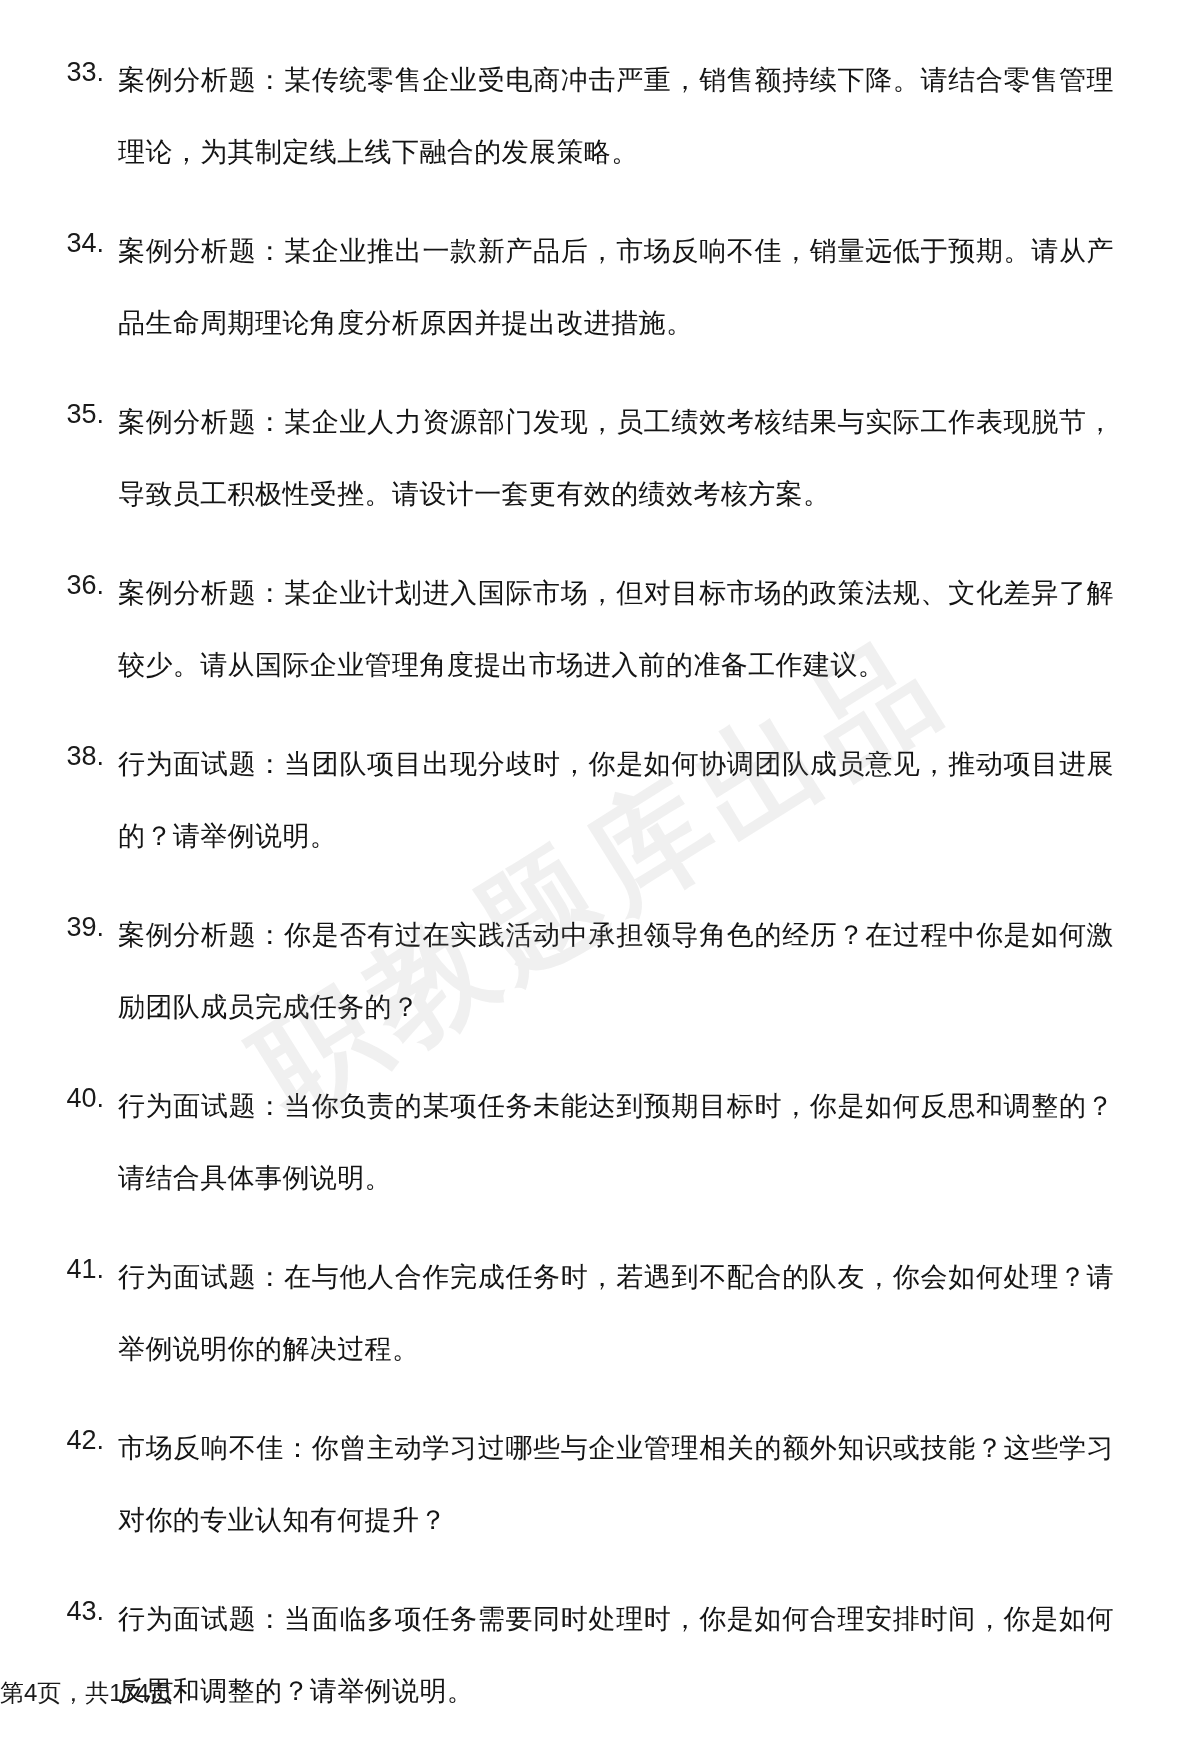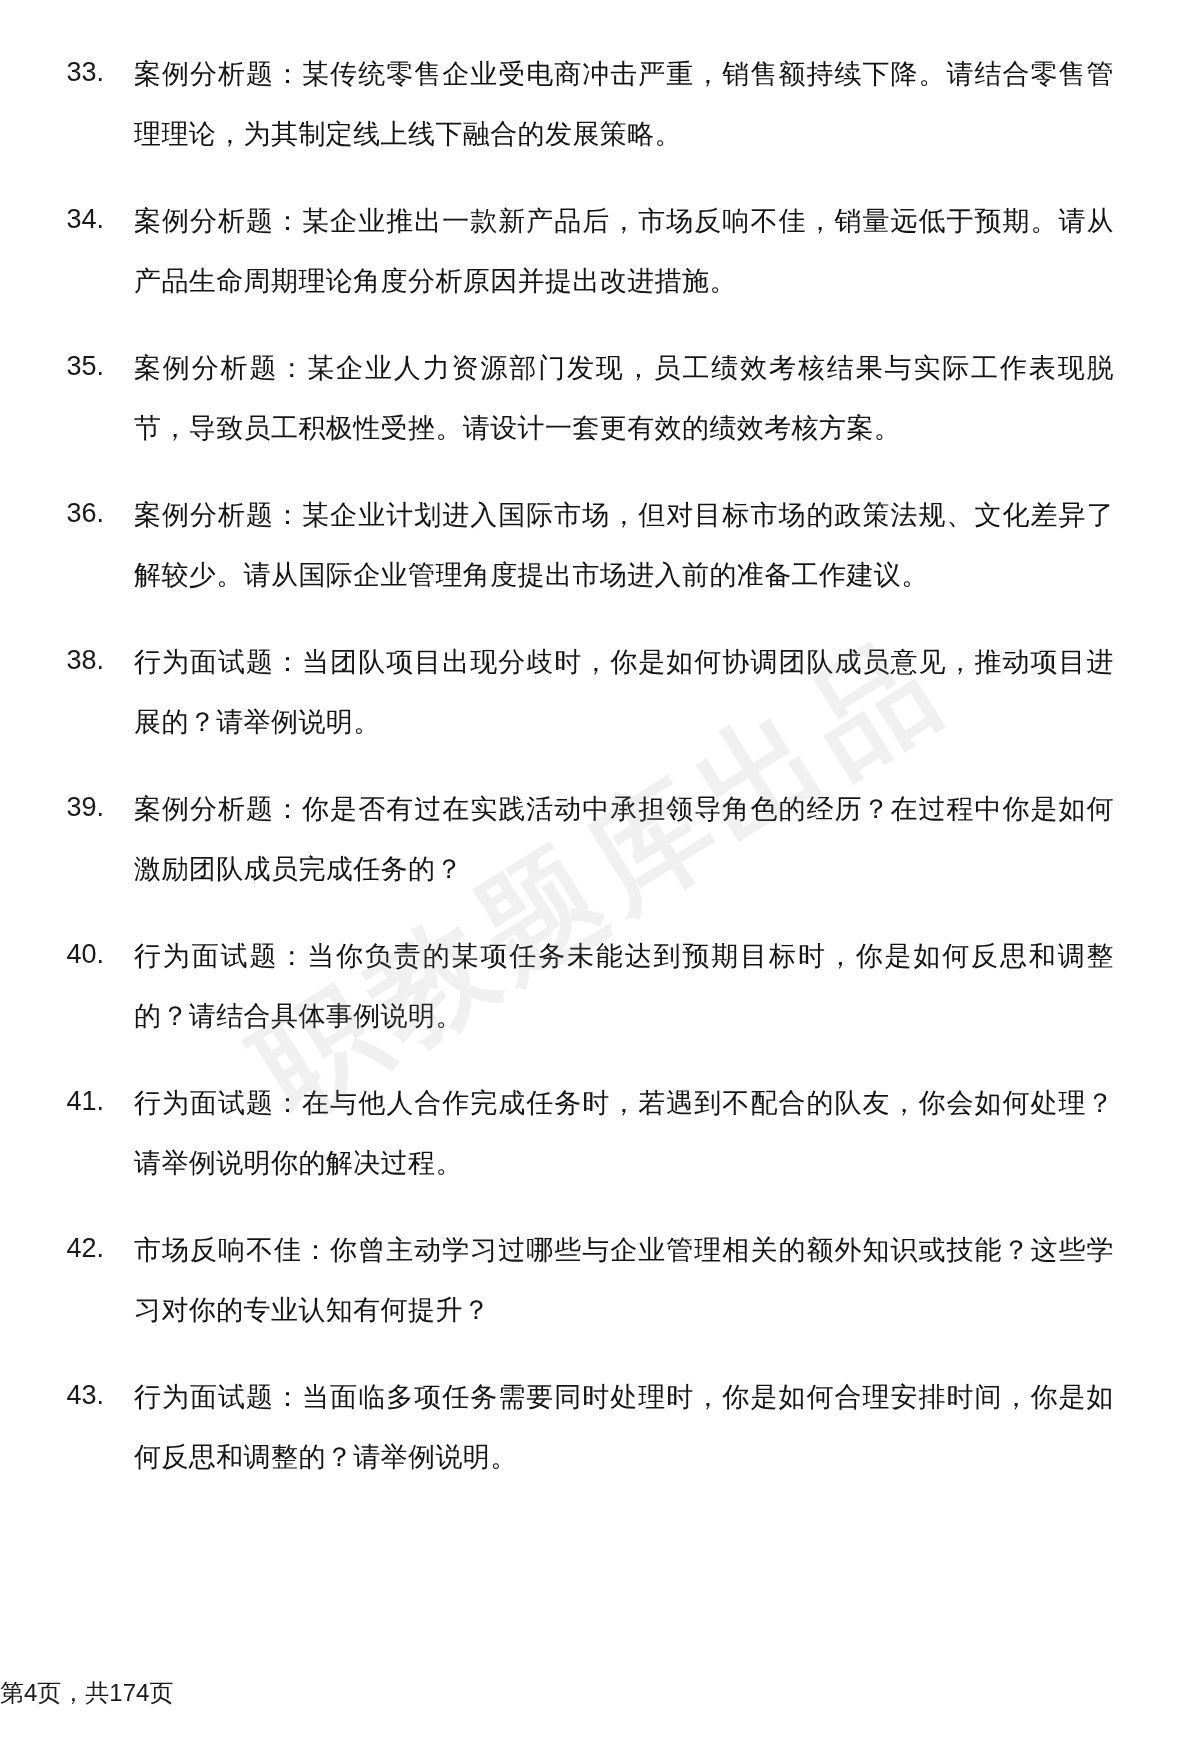--- a/index.html
+++ b/index.html
@@ -44,37 +44,36 @@
     font-family: "Liberation Sans", "DejaVu Sans", sans-serif;
   }
   .qlist {
     position: relative;
     z-index: 2;
   }
   .q {
     display: flex;
     align-items: flex-start;
     margin-bottom: 27px;
-    gap: 16px;
   }
   .q-num {
     width: 66px;
     flex: 0 0 66px;
     text-align: right;
     padding-right: 14px;
     box-sizing: border-box;
     font-size: 27px;
     line-height: 56px;
     color: #1a1a1a;
     font-family: "Liberation Sans", "DejaVu Sans", sans-serif;
   }
   .q-text {
     flex: 1 1 auto;
     font-size: 27px;
-    line-height: 60px;
+    line-height: 72px;
     letter-spacing: 0.4px;
     color: #141414;
     text-align: justify;
     text-justify: inter-ideograph;
   }
   .footer {
     position: absolute;
     left: 0;
     right: 0;
     bottom: 46px;

